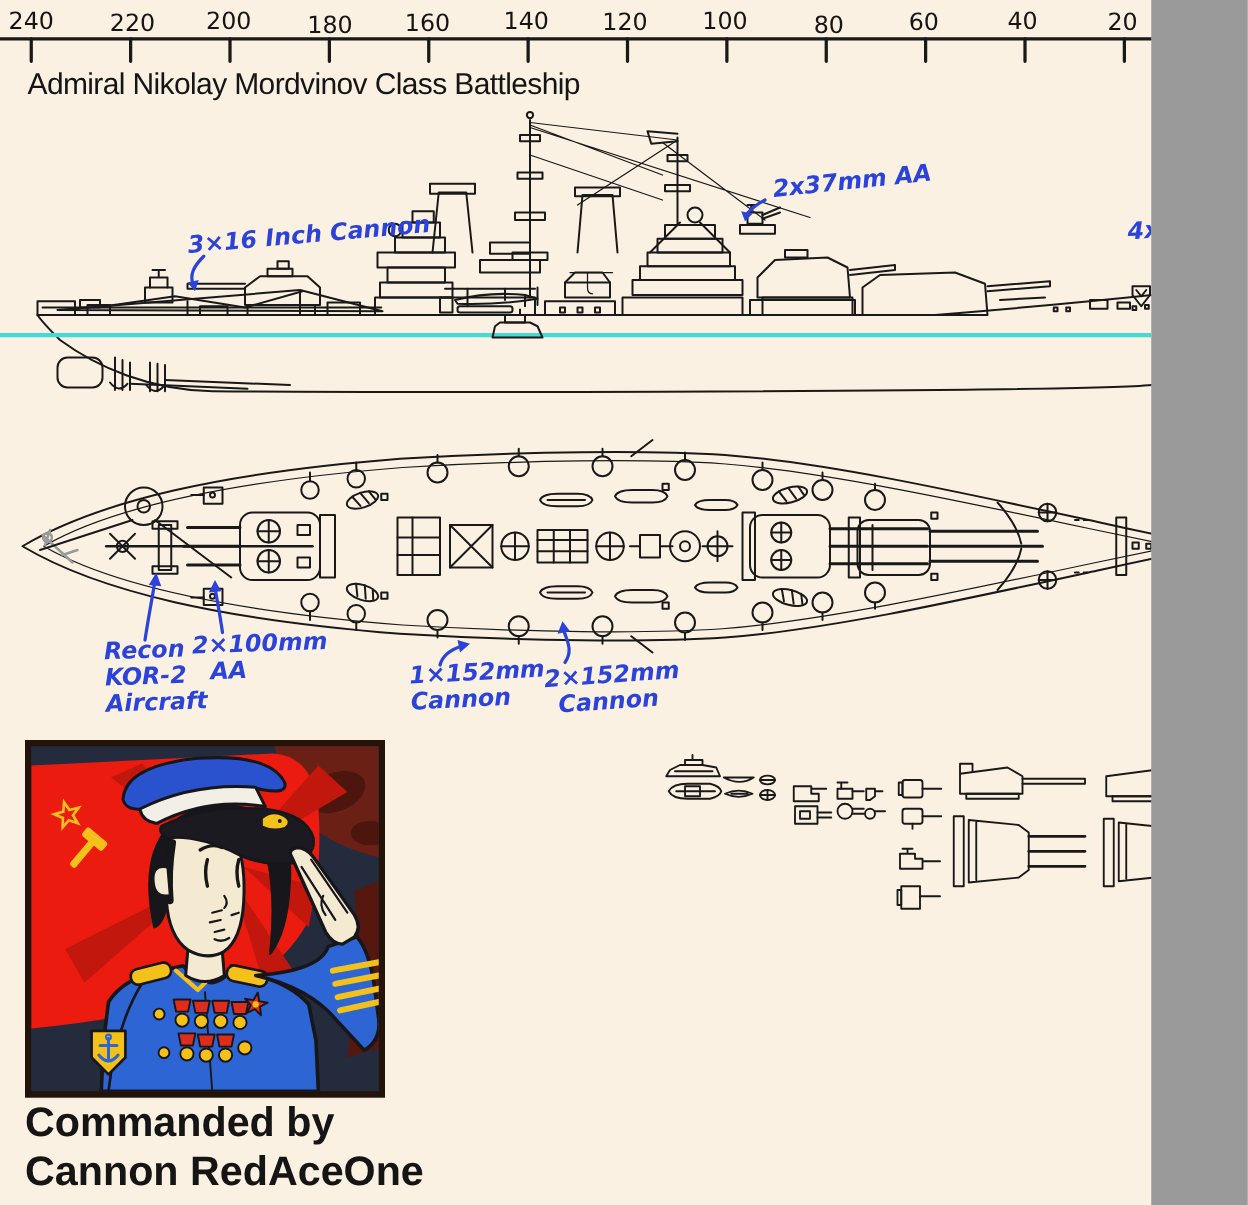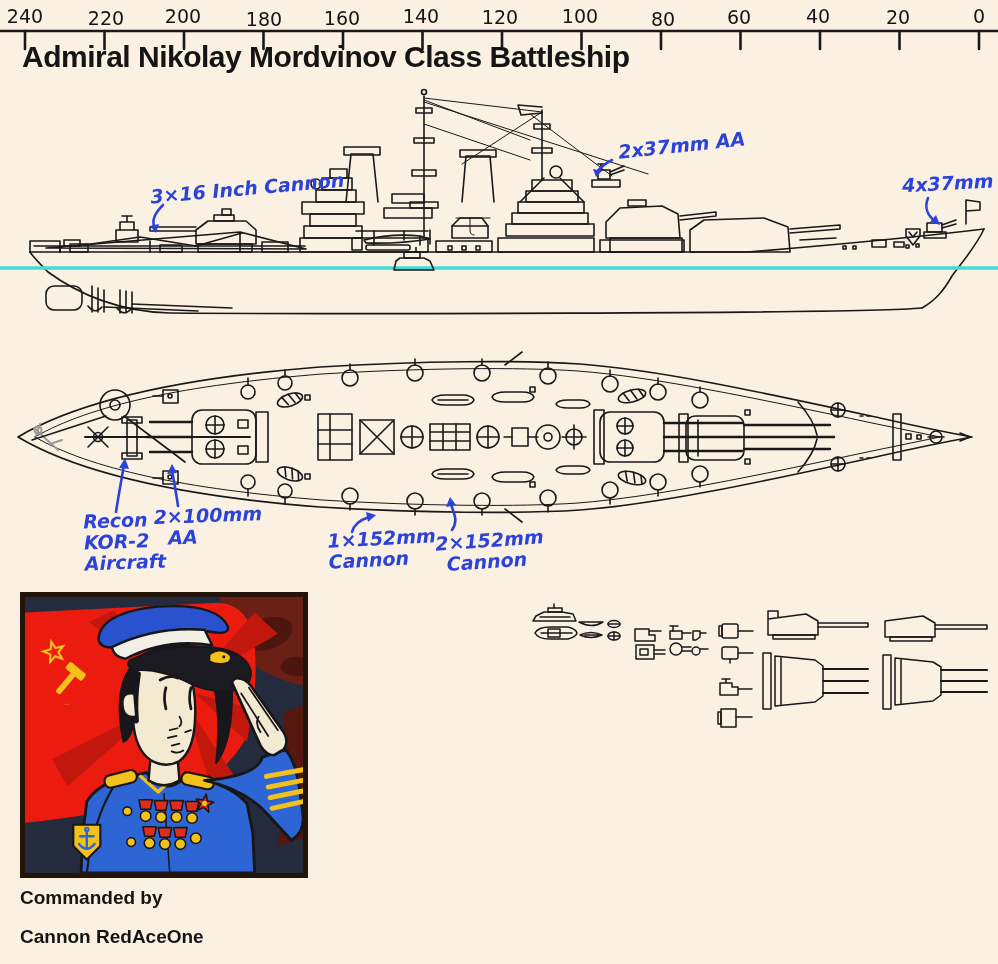--- a/index.html
+++ b/index.html
@@ -1,24 +1,24 @@
 <!DOCTYPE html>
 <html><head>
 <meta charset="utf-8">
 <style>
   :root{
     --bg:#faf1e2; --ink:#191919; --blue:#2b43d8; --cyan:#41dcd8;
   }
   html,body{margin:0;padding:0;background:#9a9a9a;}
-  #canvas{position:relative;width:998px;height:964px;background:var(--bg);
+  #canvas{position:relative;width:921px;height:964px;background:var(--bg);
           overflow:hidden;font-family:"Liberation Sans",sans-serif;color:#151515;}
   .abs{position:absolute;}
   svg{display:block;}
-  .title{font-size:30px;font-weight:700;letter-spacing:-0.5px;white-space:nowrap;}
-  .credit{font-size:19px;font-weight:700;line-height:39px;}
+  .title{font-size:24px;font-weight:400;letter-spacing:-0.5px;white-space:nowrap;margin-top:14px;}
+  .credit{font-size:33px;font-weight:700;line-height:39px;}
   .credit span{display:block;white-space:nowrap;}
   .ann{color:var(--blue);font-family:"DejaVu Sans",sans-serif;font-style:italic;
        font-weight:700;font-size:19px;line-height:21px;white-space:nowrap;}
   .ann span{display:block;}
   .ruler-text{font-family:"DejaVu Sans",sans-serif;font-size:19px;fill:#151515;}
   .portrait-frame{border:5px solid #241309;box-sizing:border-box;background:#242b3c;}
 </style>
 </head>
 <body>
 

